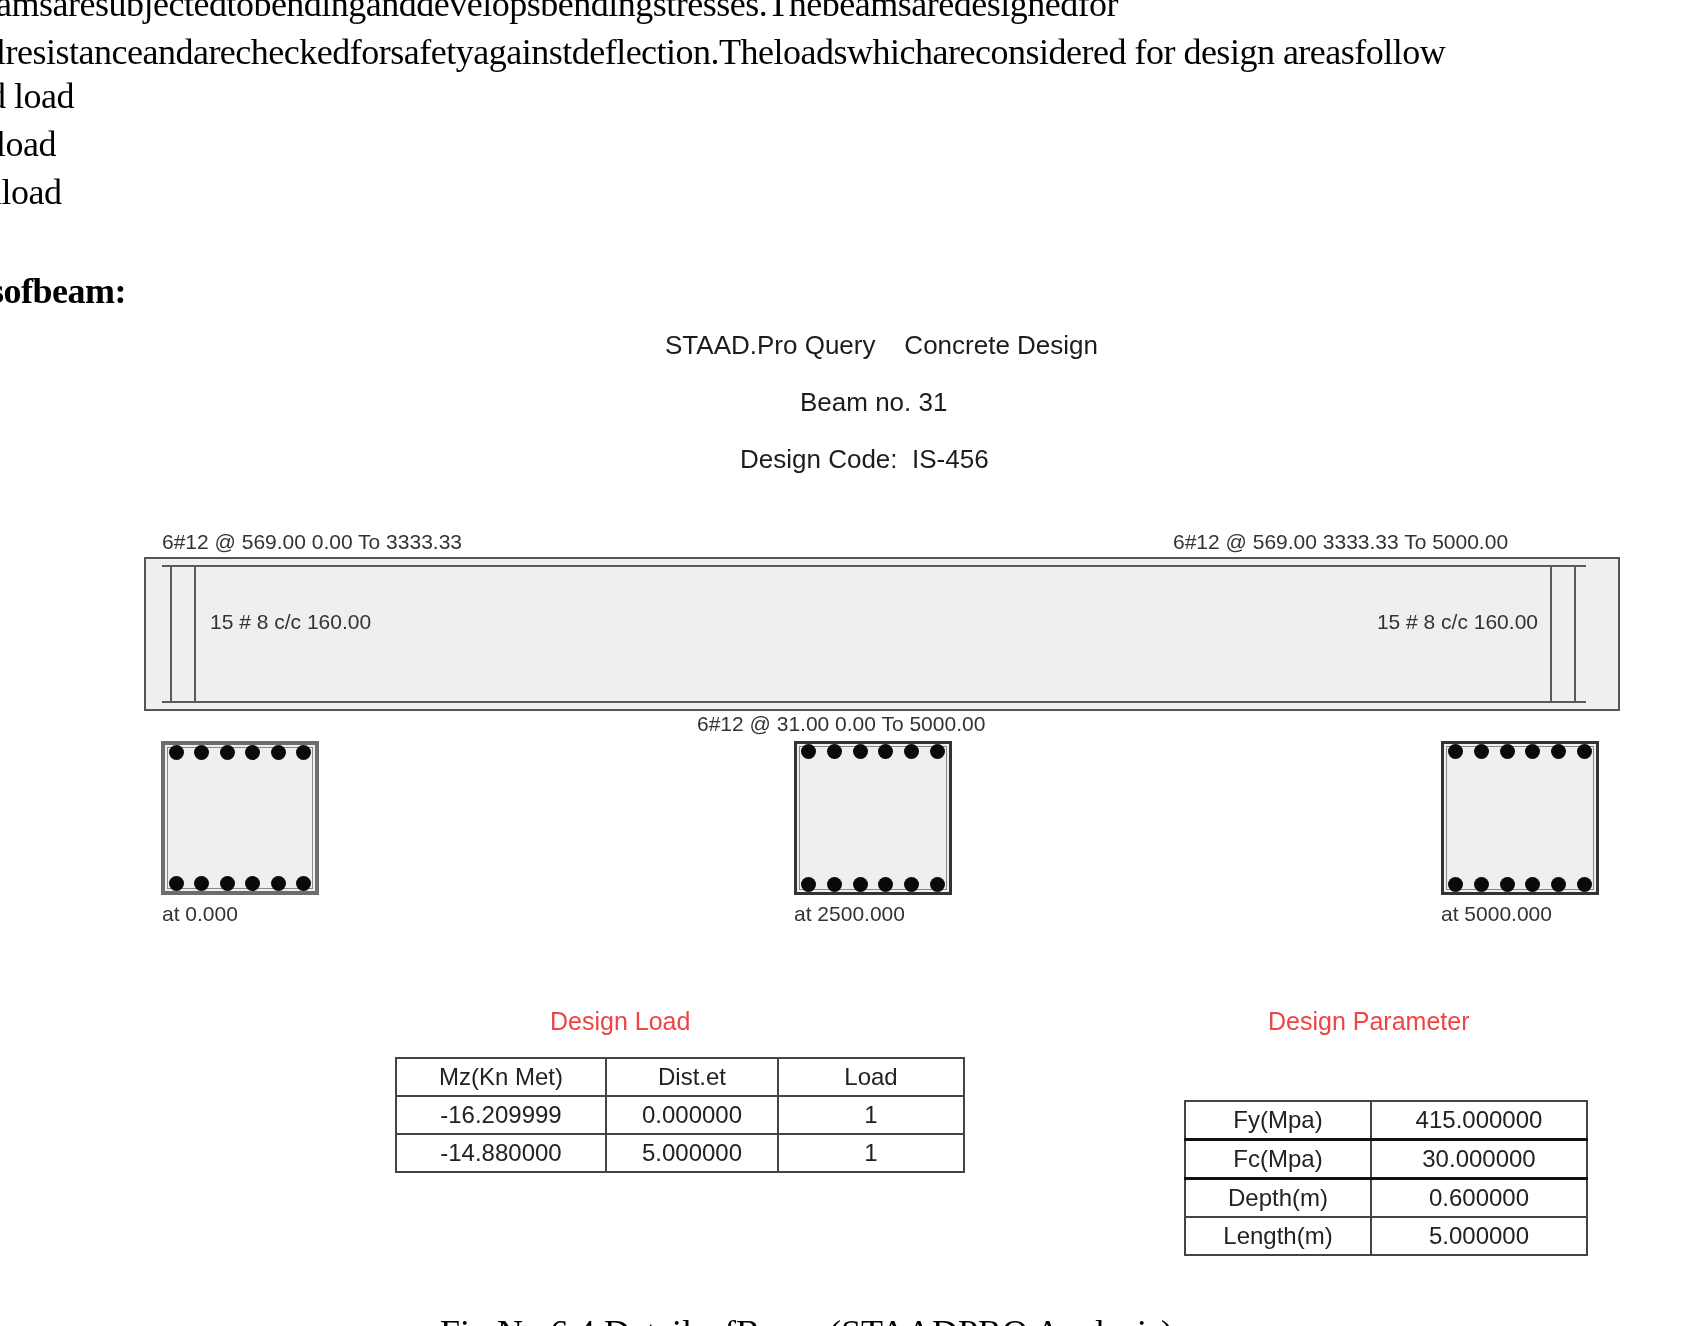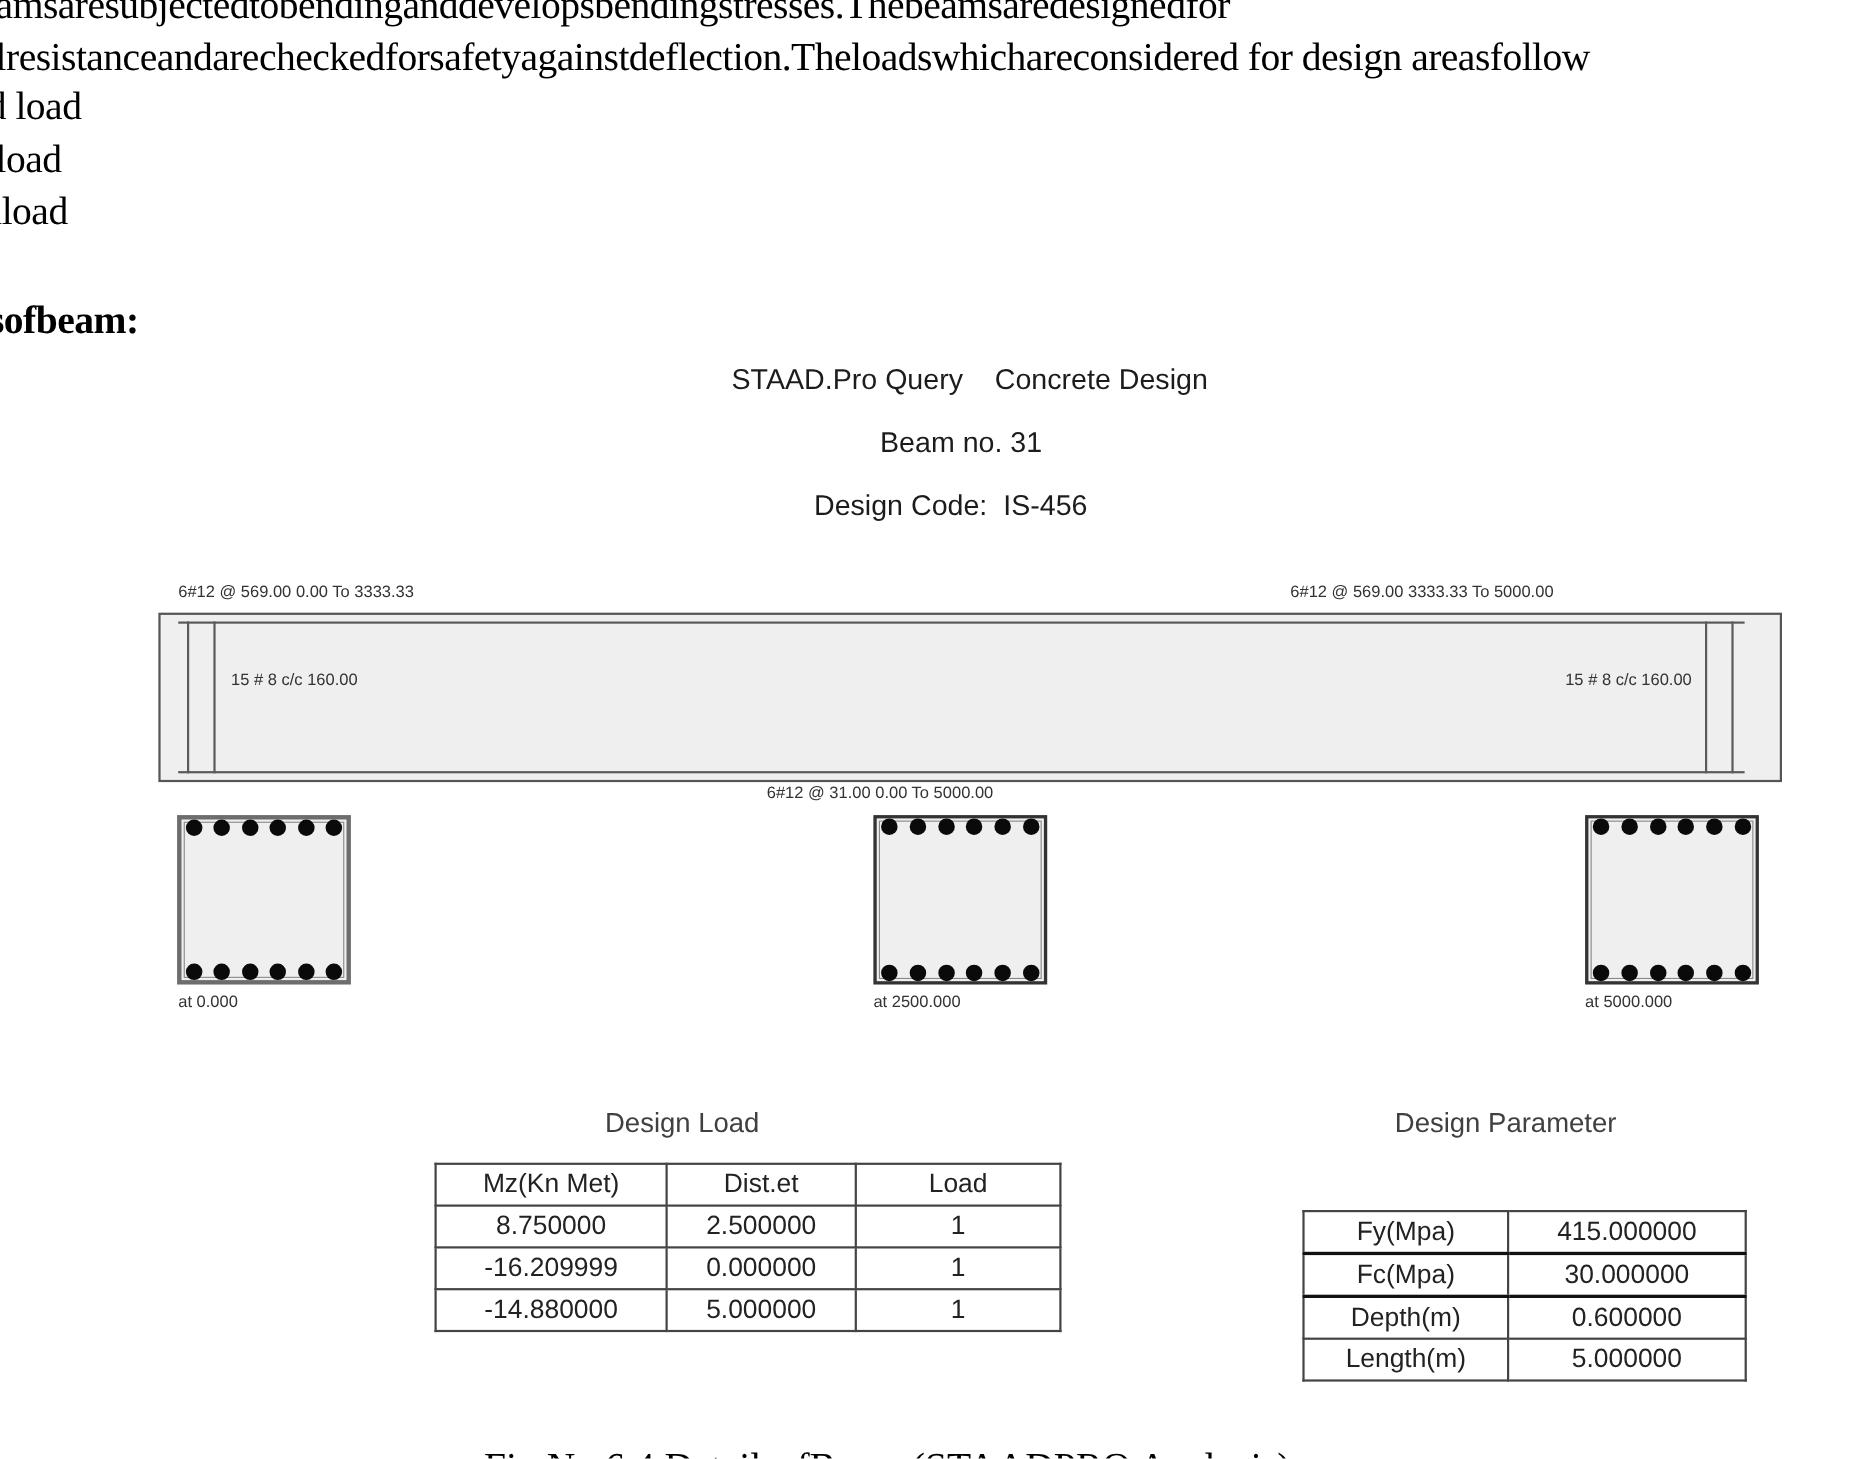--- a/index.html
+++ b/index.html
@@ -9,21 +9,21 @@
   }
   .serif { font-family: "Liberation Serif", serif; color: #000; }
   .abs { position: absolute; white-space: nowrap; }
 
   
   .prose-line { font-size: 36px; letter-spacing: -0.5px; line-height: 1; }
   .heading { font-size: 36px; font-weight: bold; letter-spacing: -0.5px; }
 
   
   .report-title { font-size: 26px; color: #1c1c1c; }
-  .small-label { font-size: 15px; color: #333; }
+  .small-label { font-size: 21px; color: #333; }
 
   .beam-outer {
     position: absolute; left: 144px; top: 557px; width: 1476px; height: 154px;
     background: #efefef; border: 2px solid #555; box-sizing: border-box;
   }
   .hline { position: absolute; height: 2px; background: #5a5a5a; }
   .vline { position: absolute; width: 2px; background: #5a5a5a; }
 
   .section {
     position: absolute; width: 158px; height: 154px; box-sizing: border-box;
@@ -32,21 +32,21 @@
   .section.gray-border { border-color: #6d6d6d; border-width: 4px; }
   .section .inner {
     position: absolute; left: 2px; right: 2px; top: 2px; bottom: 2px;
     border: 1px solid #888;
   }
   .bar-row { position: absolute; left: 4px; right: 4px; display: flex; justify-content: space-between; }
   .bar-row.top { top: 0px; }
   .bar-row.bottom { bottom: 0px; }
   .bar { width: 15px; height: 15px; border-radius: 50%; background: #0a0a0a; }
 
-  .table-title { font-size: 25px; color: #404040; text-align: right; }
+  .table-title { font-size: 25px; color: #ef4444; text-align: right; }
   table.grid {
     position: absolute; border-collapse: collapse; font-size: 24px; color: #222;
   }
   table.grid td {
     border: 2px solid #444; text-align: center; height: 36px; padding: 0 6px;
   }
   table.params td.bold-top { border-top: 3px solid #111; }
 
   .caption { font-size: 36px; }
 </style>
@@ -145,25 +145,20 @@
 
 <div class="abs table-title" style="left:550px; top:1007px;">Design Load</div>
 <table class="grid" style="left:395px; top:1057px; width:570px;">
   <tbody>
       <tr>
     <td style="width:196px;">Mz(Kn Met)</td>
     <td style="width:158px;margin-top:40px;">Dist.et</td>
     <td>Load</td>
   </tr>
   <tr>
-    <td>8.750000</td>
-    <td>2.500000</td>
-    <td>1</td>
-  </tr>
-  <tr>
     <td>-16.209999</td>
     <td>0.000000</td>
     <td>1</td>
   </tr>
   <tr>
     <td>-14.880000</td>
     <td>5.000000</td>
     <td>1</td>
   </tr>
 </tbody>

